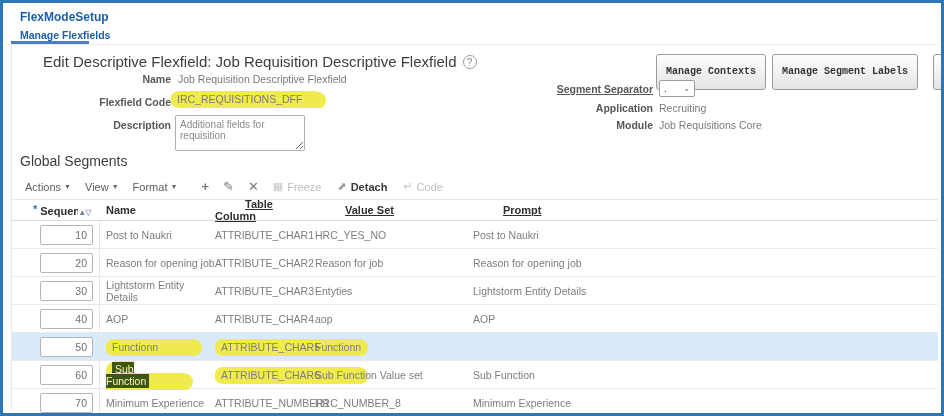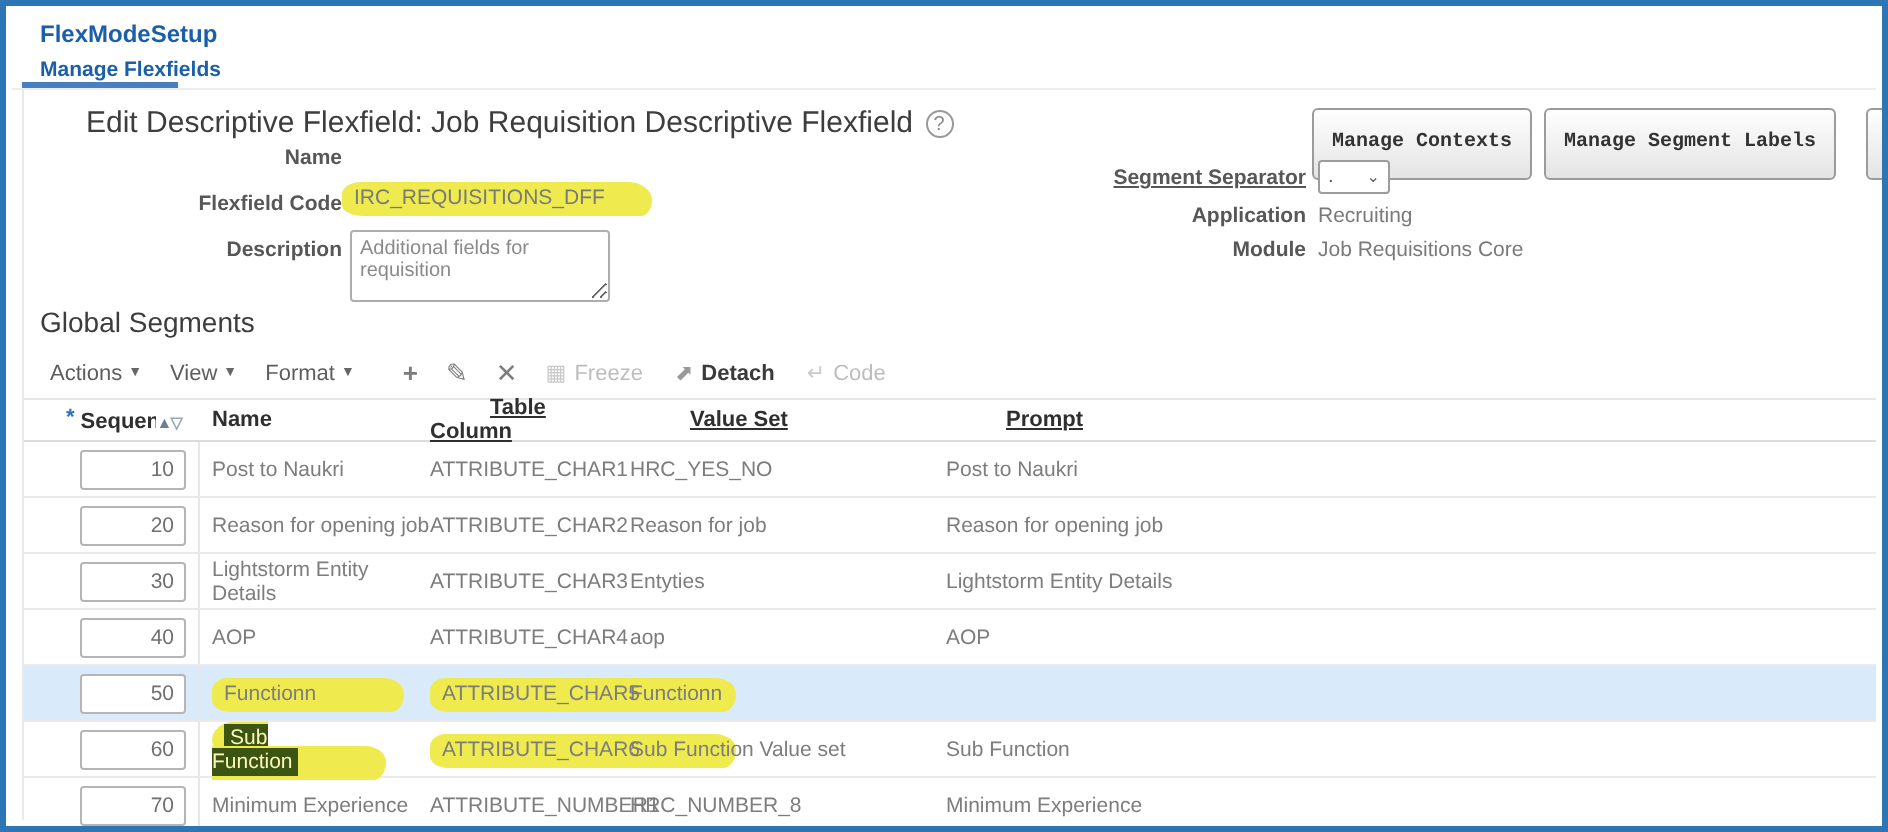--- a/index.html
+++ b/index.html
@@ -105,20 +105,21 @@
   </div>
 
   <div class="btnbar">
     <button class="btn">Manage Contexts</button>
     <button class="btn">Manage Segment Labels</button>
     <button class="btn gap">Save</button>
 
   </div>
 
   <div class="fl-label" style="left:38px; top:70px;">Name</div>
+  <div class="fl-value" style="left:175px; top:70px;">Job Requisition Descriptive Flexfield</div>
 
   <div class="fl-label" style="left:38px; top:93px;">Flexfield Code</div>
   <div class="fl-value" style="left:168px; top:90px;">
     <span class="hl hl-code">IRC_REQUISITIONS_DFF</span>
   </div>
 
   <div class="fl-label" style="left:38px; top:116px;">Description</div>
   <textarea class="desc-box" style="">Additional fields for requisition</textarea>
 
   <div class="fl-label ss-label" style="left:520px; top:80px;">Segment Separator</div>

